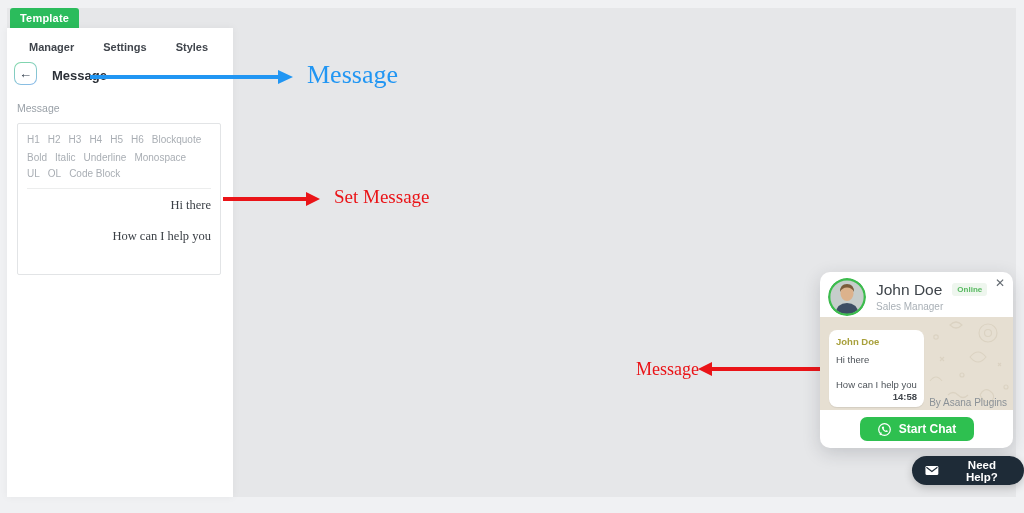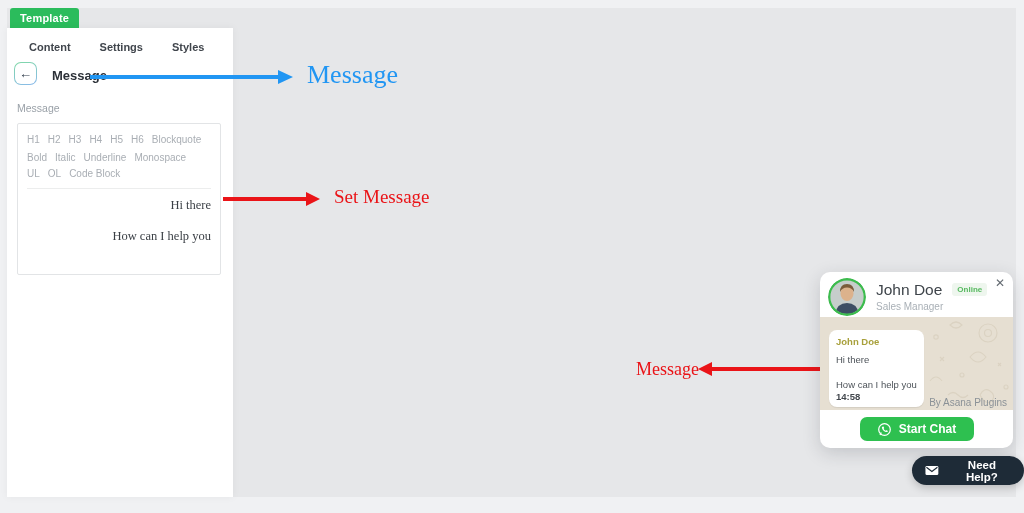--- a/index.html
+++ b/index.html
@@ -113,21 +113,21 @@
   }
   .doodles { position:absolute; inset:0; opacity:.6; }
   .bubble {
     position:absolute; left:9px; top:13px; width:95px;
     background:#fff; border-radius:8px; padding:6px 7px 5px;
     box-shadow:0 1px 1px rgba(0,0,0,.08);
     font-size:9.5px; color:#4e545a;
   }
   .bubble .sender { color:#a8a03b; font-weight:bold; margin-bottom:7px; }
   .bubble .m1 { margin-bottom:14px; }
-  .bubble .time { text-align:left; font-weight:bold; color:#42474d; margin-top:1px; }
+  .bubble .time { text-align:right; font-weight:bold; color:#42474d; margin-top:1px; }
   .credit { position:absolute; right:6px; bottom:2px; font-size:10px; color:#8a9197; }
 
   .w-footer {
     position:absolute; left:0; right:0; bottom:0; height:38px;
     display:flex; align-items:center; justify-content:center;
   }
   .start-btn {
     width:114px; height:24px; background:#2ec050; border:none; border-radius:7px;
     color:#fff; font-size:12px; font-weight:bold;
     display:flex; align-items:center; justify-content:center; gap:7px;
@@ -147,21 +147,21 @@
 </head>
 <body>
 
 <div class="page">
   <div class="canvas"></div>
 
   <div class="badge">Template</div>
 
   <div class="panel">
     <div class="tabs">
-      <span class="tab">Content</span>
+      <span class="tab">Manager</span>
       <span class="tab">Settings</span>
       <span class="tab">Styles</span>
     </div>
 
     <button class="back-btn">
       <span>←</span>
     </button>
     <span class="panel-title">Message</span>
 
     <div class="field-label">Message</div>

